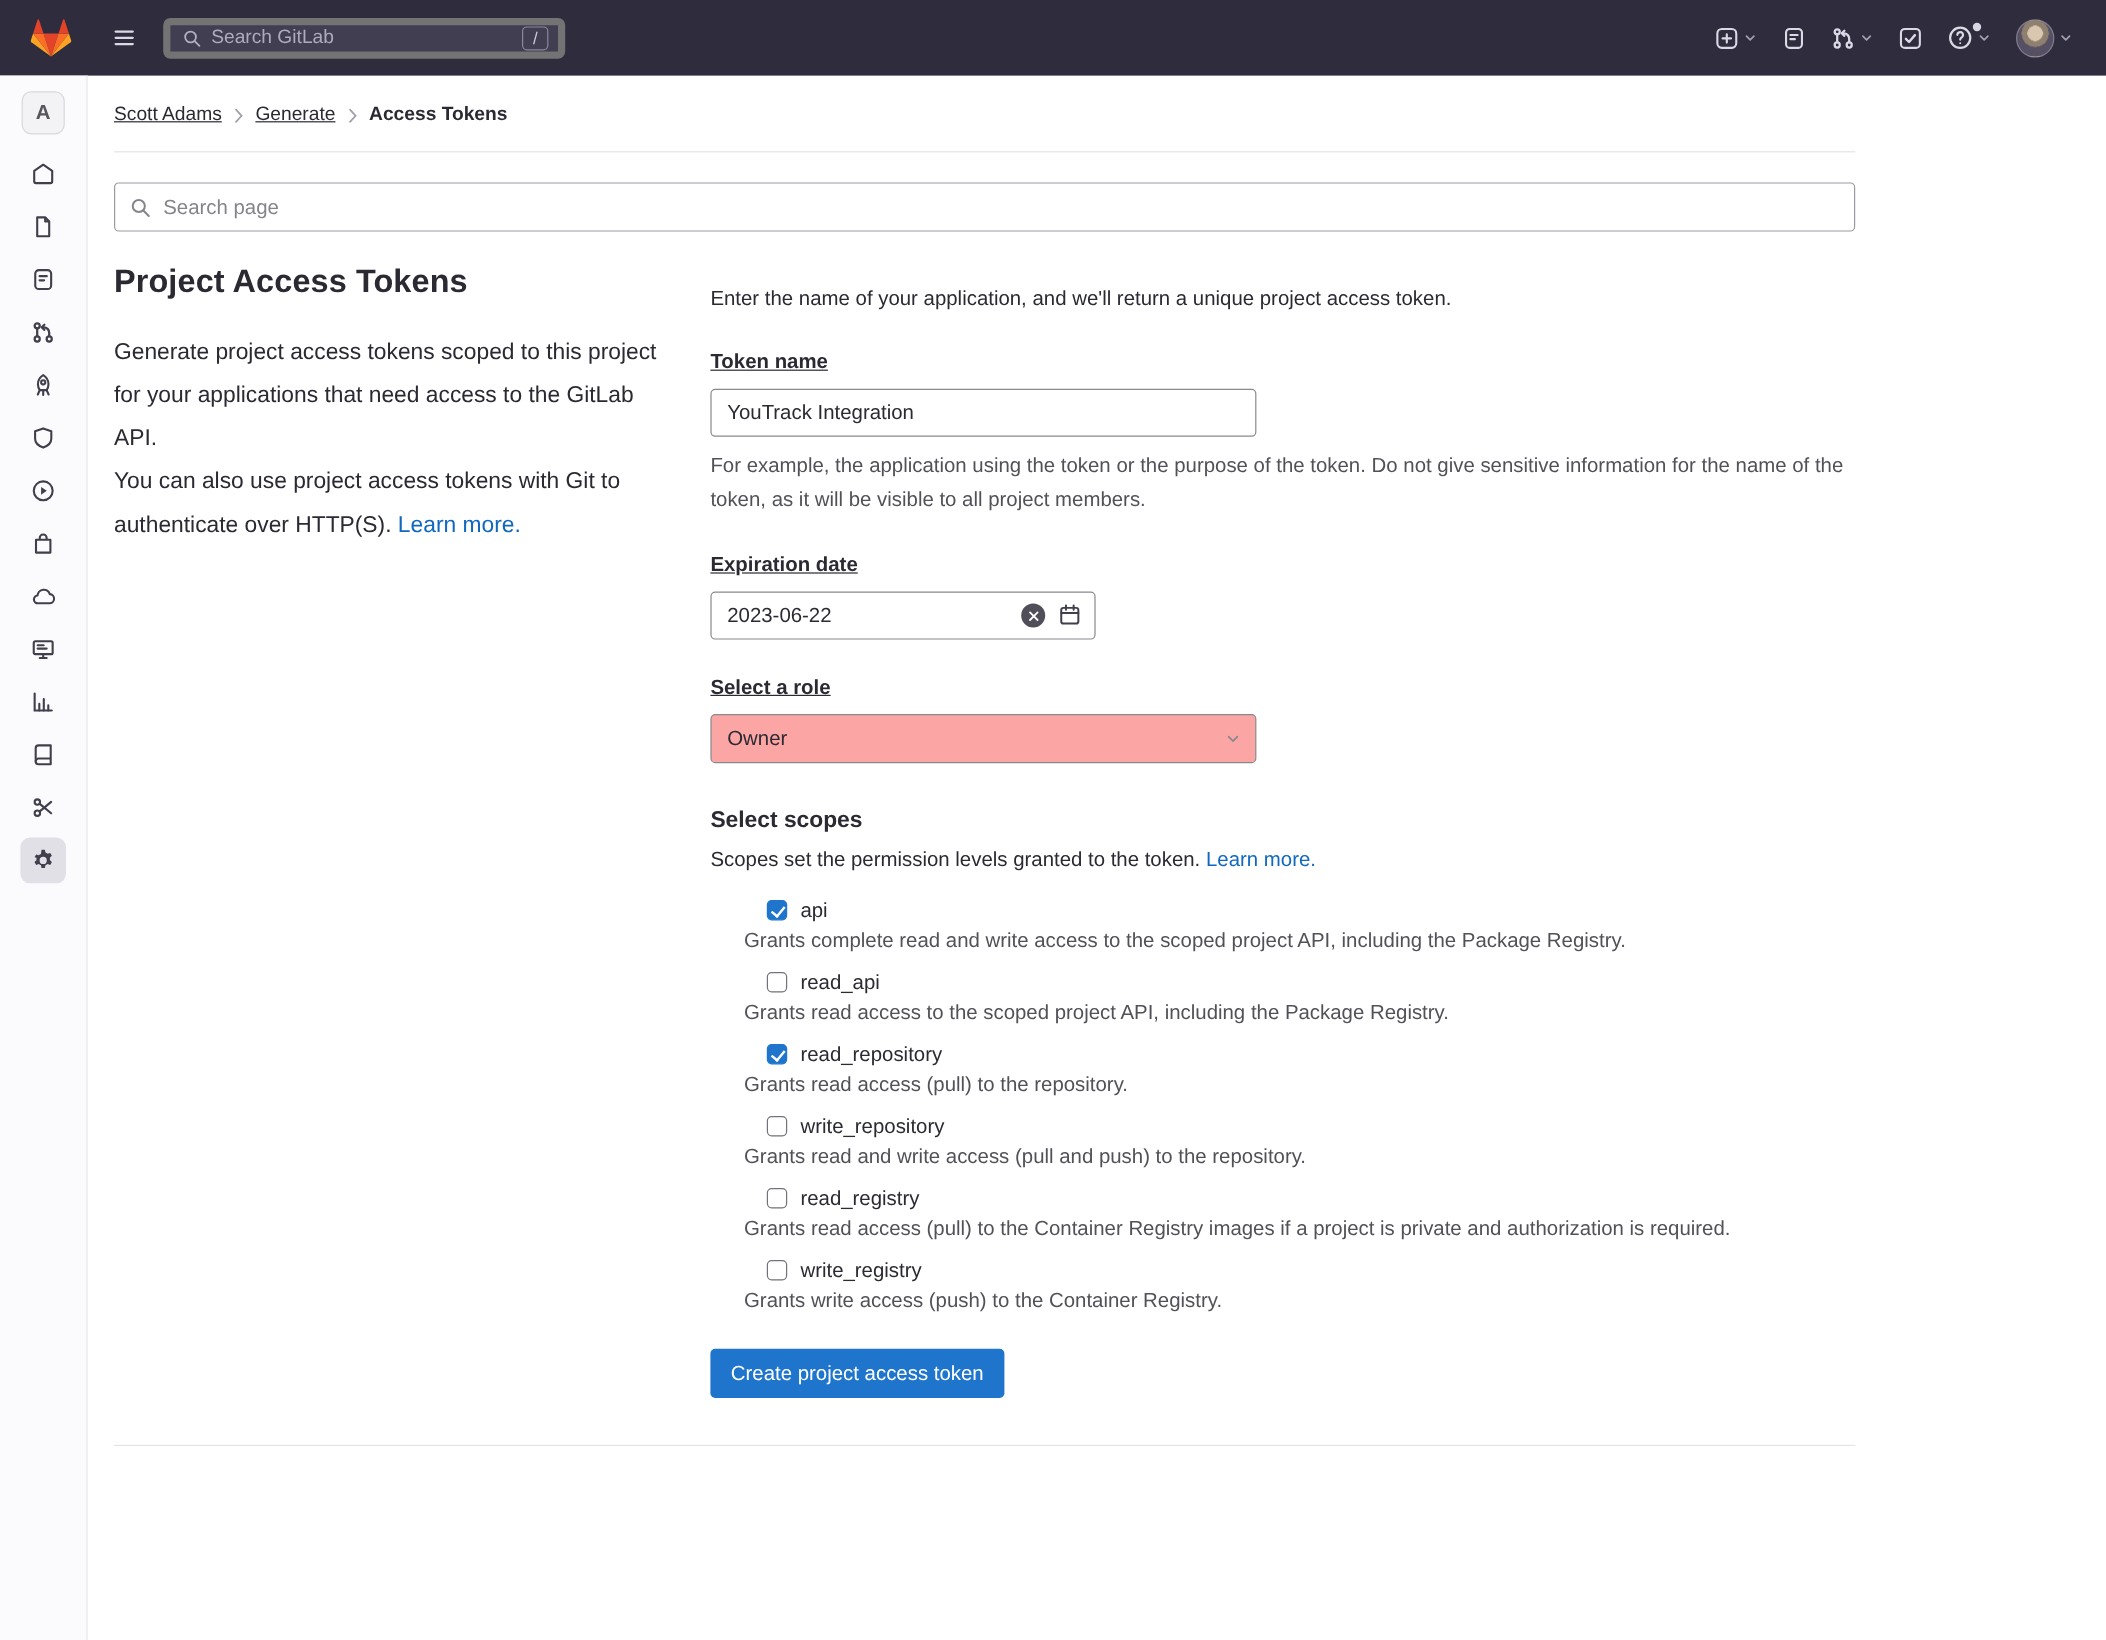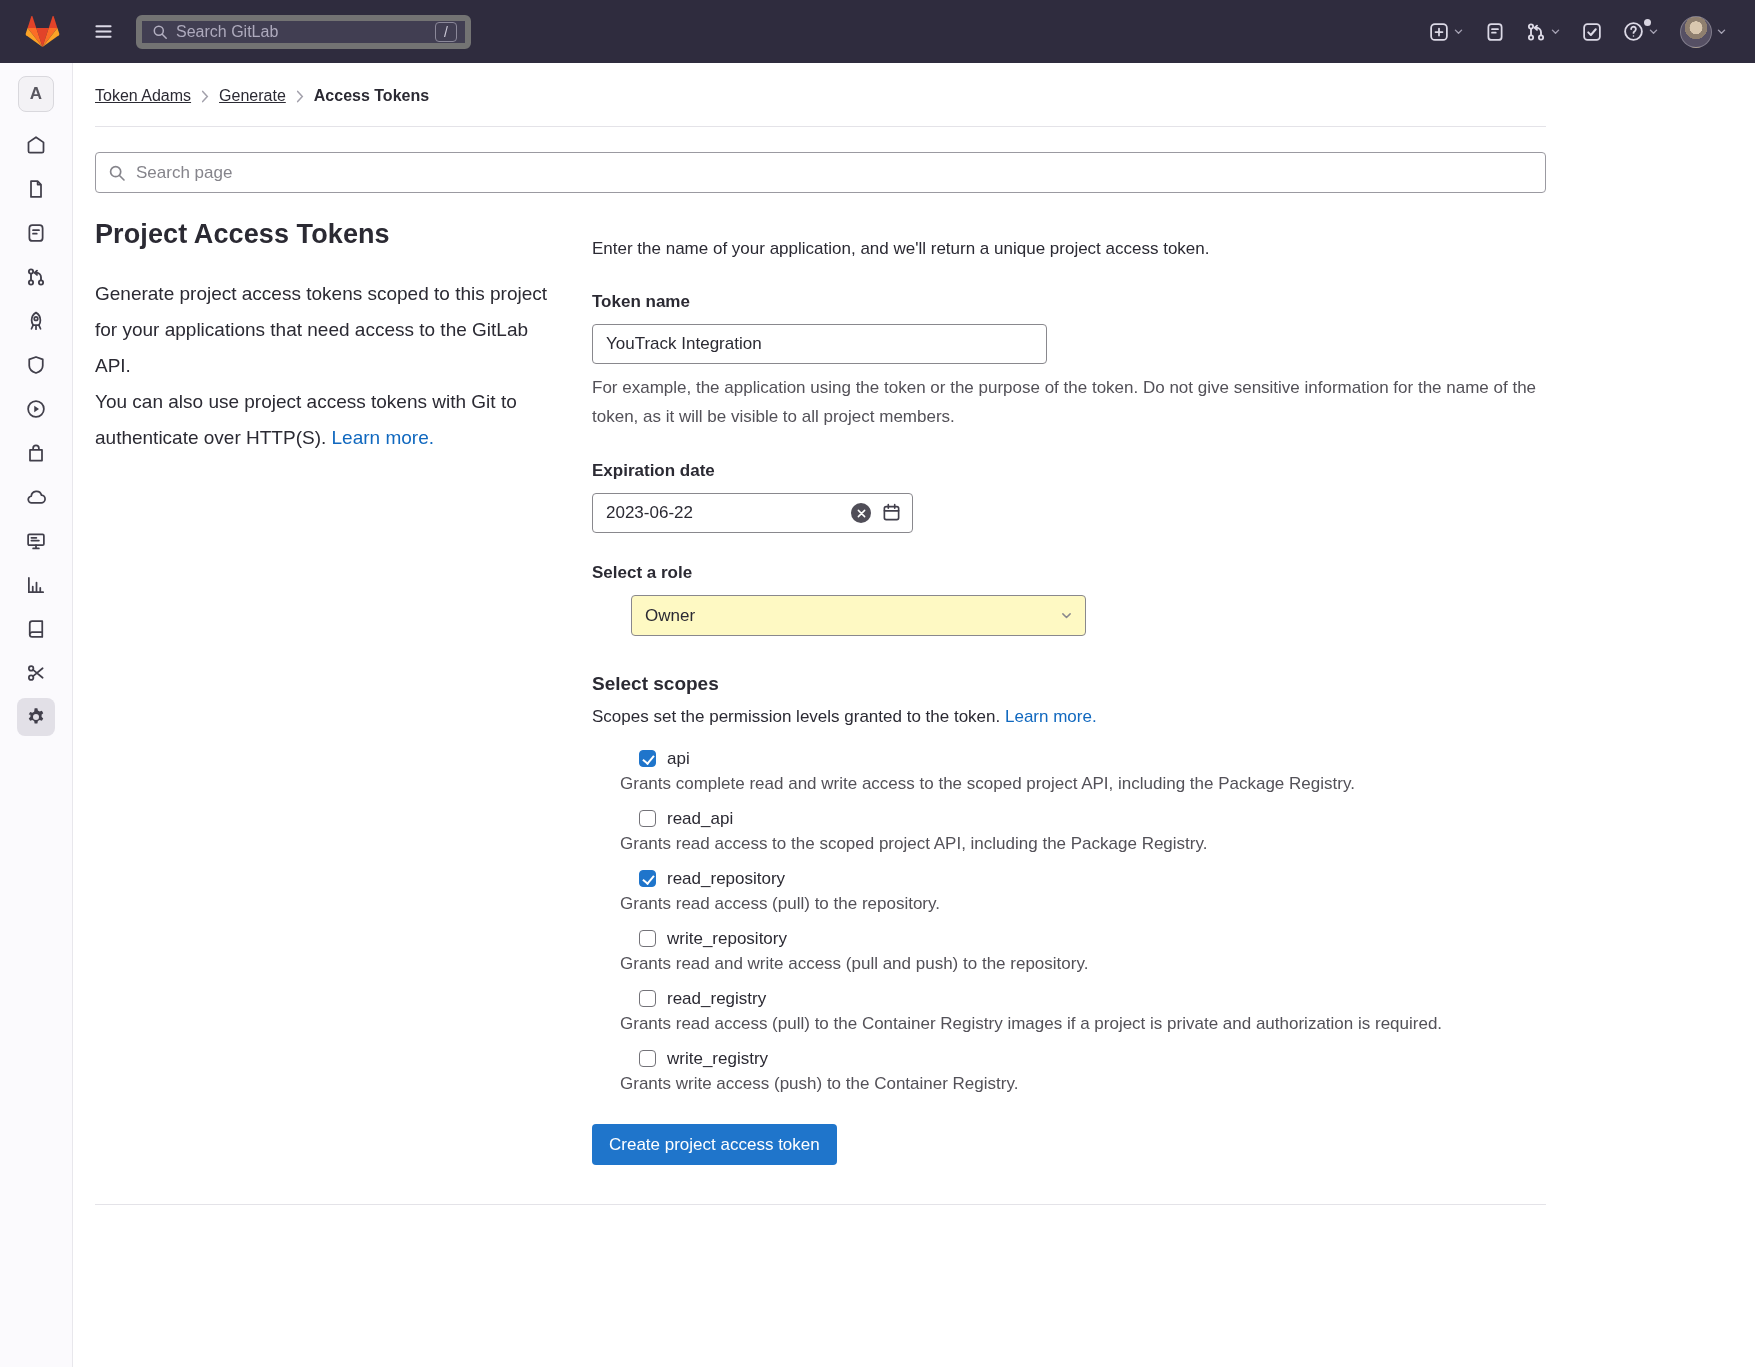--- a/index.html
+++ b/index.html
@@ -60,28 +60,28 @@
 
   .columns{display:flex;margin-top:26px;align-items:flex-start;}
   .col-left{width:466px;flex:none;margin-right:31px;}
   .col-left h1{font-size:27px;font-weight:600;margin:0 0 26px;color:#2b2a33;letter-spacing:.1px;}
   .col-left p{font-size:19px;line-height:36px;margin:0;}
   a.link{color:var(--link);text-decoration:none;}
   .col-right{flex:1;min-width:0;}
 
   .form-title{font-size:17.5px;font-weight:700;margin:2px 0 0;}
   .form-subtitle{font-size:17px;margin-top:17px;line-height:26px;}
-  .field-label{font-size:17px;font-weight:700;margin-top:30px;}
+  .field-label{font-size:17px;font-weight:700;margin-top:30px;text-decoration:underline;}
   .text-input{margin-top:12px;width:455px;height:40px;border:1px solid var(--border-input);border-radius:4px;padding:0 13px;font-size:17px;outline:none;display:block;background:#fff;}
   .help-text{font-size:17px;line-height:28.5px;color:var(--text-secondary);margin-top:10px;}
   .date-wrap{position:relative;width:321px;margin-top:12px;}
   .date-wrap .text-input{width:100%;margin-top:0;padding-right:78px;}
   .clear-btn{position:absolute;right:42px;top:10px;width:20px;height:20px;border-radius:50%;background:#504e58;display:flex;align-items:center;justify-content:center;}
   .cal-btn{position:absolute;right:12px;top:10px;color:#413f4b;display:flex;}
-  .select{margin-top:12px;width:455px;height:41px;border:1px solid var(--border-input);border-radius:4px;display:flex;align-items:center;justify-content:space-between;padding:0 12px 0 13px;font-size:17px;background:#fef9c3;color:var(--text);margin-left:39px;}
+  .select{margin-top:12px;width:455px;height:41px;border:1px solid var(--border-input);border-radius:4px;display:flex;align-items:center;justify-content:space-between;padding:0 12px 0 13px;font-size:17px;background:#fca5a5;color:var(--text);}
   .select .chev2{color:#89888d;display:flex;}
 
   .scopes-head{font-size:19px;font-weight:700;margin-top:37px;}
   .scopes-sub{font-size:17px;margin-top:9px;line-height:26px;}
   .scopes-list{margin-top:17px;}
   .scope-row{margin-top:10px;}
   .scope-label{display:flex;align-items:flex-start;gap:11px;cursor:pointer;margin-left:47px;}
   .checkbox{width:17px;height:17px;border:1px solid #737278;border-radius:4px;background:#fff;flex:none;margin-top:3px;position:relative;}
   .checkbox.checked{background:var(--accent);border-color:var(--accent);}
   .checkbox.checked::after{content:'';position:absolute;left:5px;top:1.5px;width:5px;height:9px;border:solid #fff;border-width:0 2px 2px 0;transform:rotate(40deg);}
@@ -340,21 +340,21 @@
               <path fill="currentColor" fill-rule="evenodd" d="M6.9.9h2.2l.4 1.9c.5.2 1 .4 1.4.8l1.8-.6 1.1 1.9-1.4 1.3c.1.3.1.5.1.8s0 .5-.1.8l1.4 1.3-1.1 1.9-1.8-.6c-.4.3-.9.6-1.4.8l-.4 1.9H6.9l-.4-1.9c-.5-.2-1-.4-1.4-.8l-1.8.6-1.1-1.9 1.4-1.3c-.1-.3-.1-.5-.1-.8s0-.5.1-.8L2.2 5.9 3.3 4l1.8.6c.4-.3.9-.6 1.4-.8zM8 10.4a2.4 2.4 0 100-4.8 2.4 2.4 0 000 4.8z"></path>
             </svg>
     </span>
         </span>
       </button>
   </aside>
 
   <main class="main">
     <div class="content">
       <nav class="breadcrumb">
-        <a class="crumb" href="#">Token Adams</a>
+        <a class="crumb" href="#">Scott Adams</a>
         <span class="bc-chev">
             <svg width="8" height="13" viewBox="0 0 8 14" fill="none" stroke="currentColor" stroke-width="1.6" stroke-linecap="round">
               <path d="M1.5 1.5L6.5 7l-5 5.5"></path>
             </svg>
           </span>
         <a class="crumb" href="#">Generate</a>
         <span class="bc-chev">
             <svg width="8" height="13" viewBox="0 0 8 14" fill="none" stroke="currentColor" stroke-width="1.6" stroke-linecap="round">
               <path d="M1.5 1.5L6.5 7l-5 5.5"></path>
             </svg>

